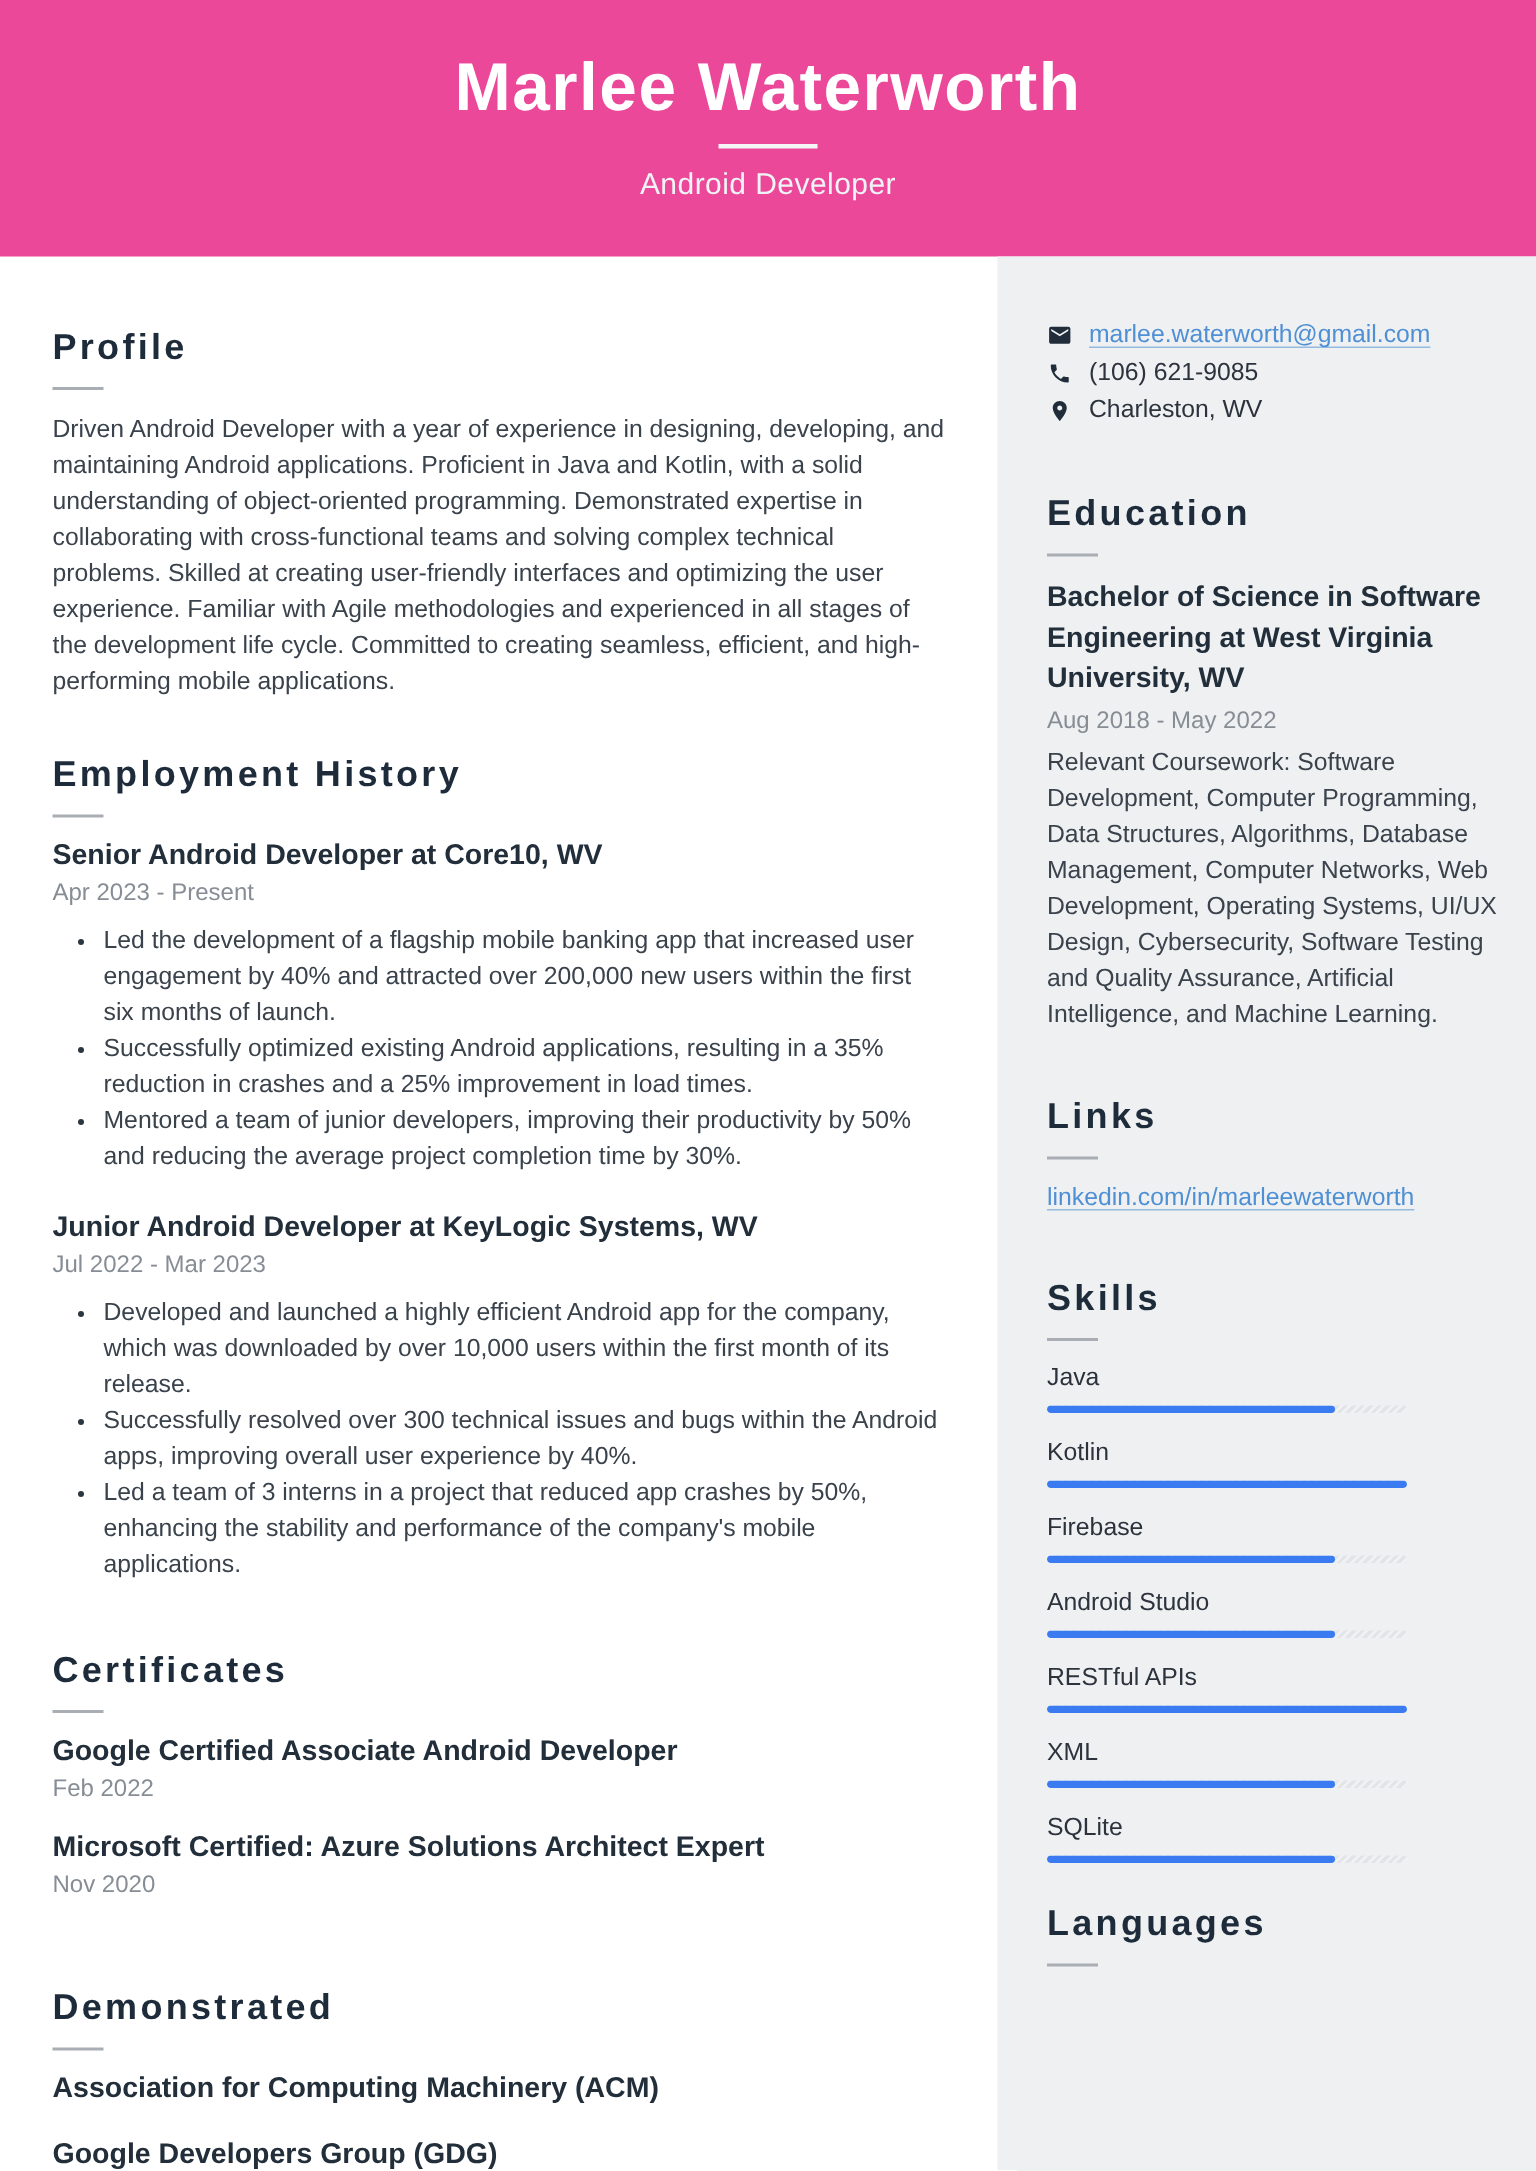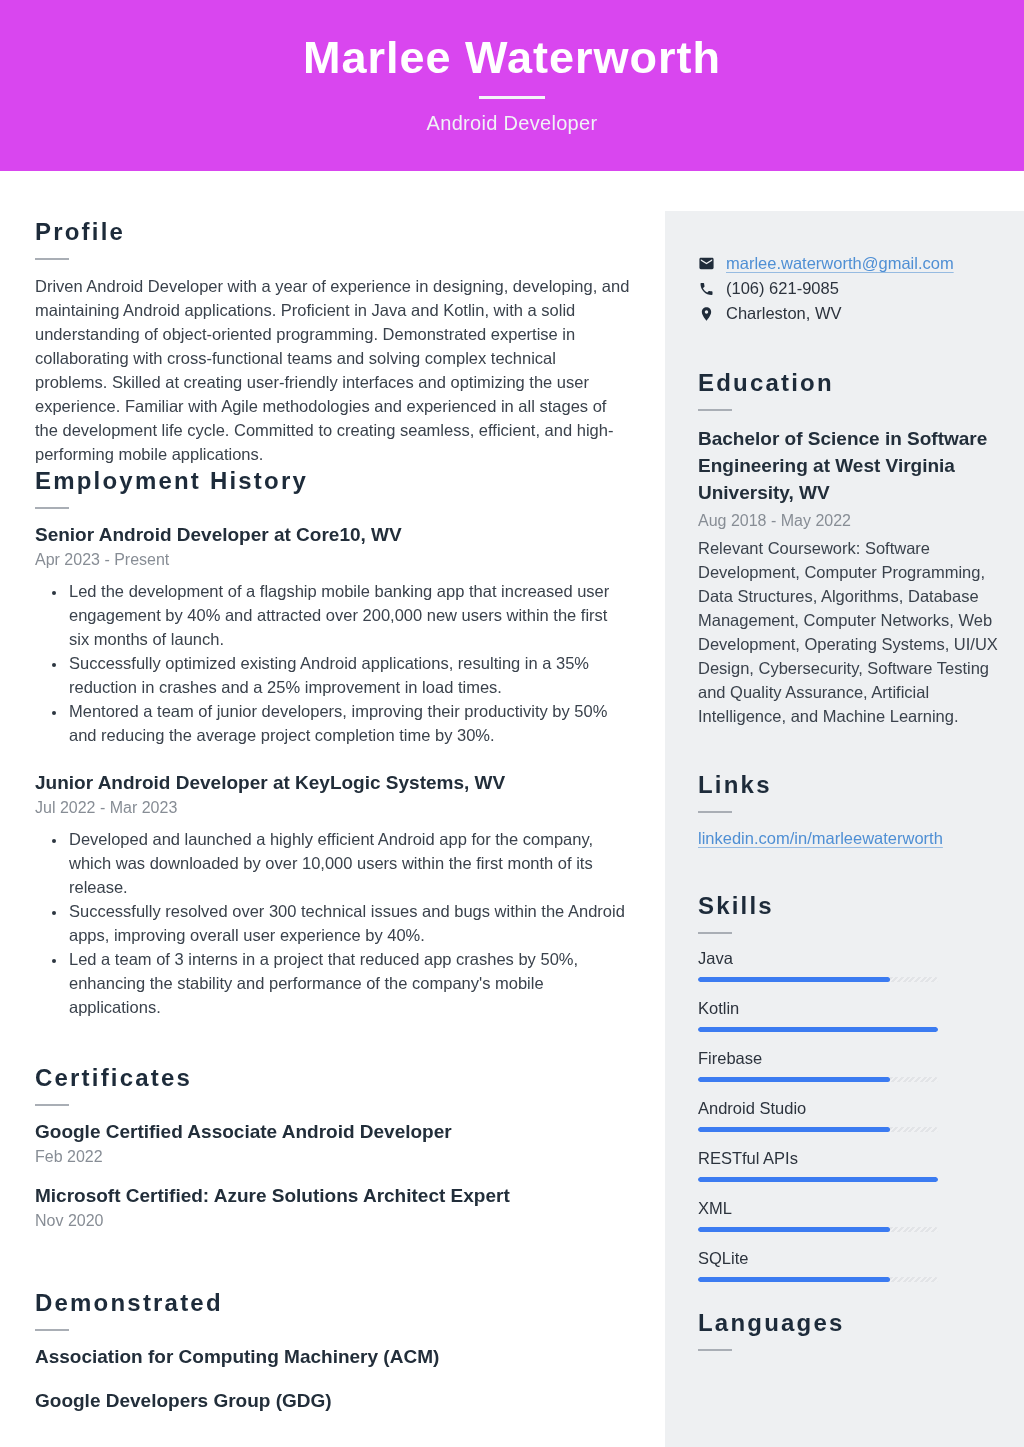--- a/index.html
+++ b/index.html
@@ -4,39 +4,39 @@
 <style>
   * { margin:0; padding:0; box-sizing:border-box; }
   html,body { background:#ffffff; }
   .page {
     width:1024px; height:1447px; overflow:hidden;
     font-family:"Liberation Sans", sans-serif;
     background:#ffffff; display:flex; flex-direction:column;
   }
   
   .header {
-    height:171px; flex:0 0 171px; background:#d946ef;
+    height:171px; flex:0 0 171px; background:#ec4899;
     text-align:center; padding-top:34px;
   }
   .name { color:#ffffff; font-size:45px; font-weight:700; letter-spacing:1px; line-height:1.05; }
   .header-rule { width:66px; height:3px; background:#f3f5f7; margin:15px auto 13px; }
   .job-subtitle { color:#f0f3f6; font-size:20px; letter-spacing:0.3px; }
 
   
   .columns { flex:1; display:flex; min-height:0; }
   .main { flex:1; padding:46px 35px 0 35px; }
-  .sidebar { flex:0 0 359px; background:#eef0f2; padding:40px 26px 0 33px;margin-top:40px; }
+  .sidebar { flex:0 0 359px; background:#eef0f2; padding:40px 26px 0 33px; }
 
   
   h2 {
     font-size:24px; font-weight:700; color:#1d2b3a;
     letter-spacing:2.2px; line-height:29px;
   }
   .rule { width:34px; height:2px; background:#a9aeb5; margin:12px 0 14px; }
-  .section-main { }
+  .section-main { margin-top:36px; }
   .body-text { font-size:16.5px; line-height:24px; color:#3a424c; }
   .item-title { font-size:19px; font-weight:700; color:#222e3a; line-height:24px; }
   .date { font-size:16px; color:#878d95; line-height:22px; margin:2px 0 8px; }
 
   
   .job { margin-bottom:24px; }
   .job ul { margin:0; padding-left:32px; list-style:disc; }
   .job li { font-size:16.5px; line-height:24px; color:#3a424c; padding-left:2px; }
   .job li::marker { color:#2c3640; font-size:14px; }
   .cert { margin-bottom:16px; }

